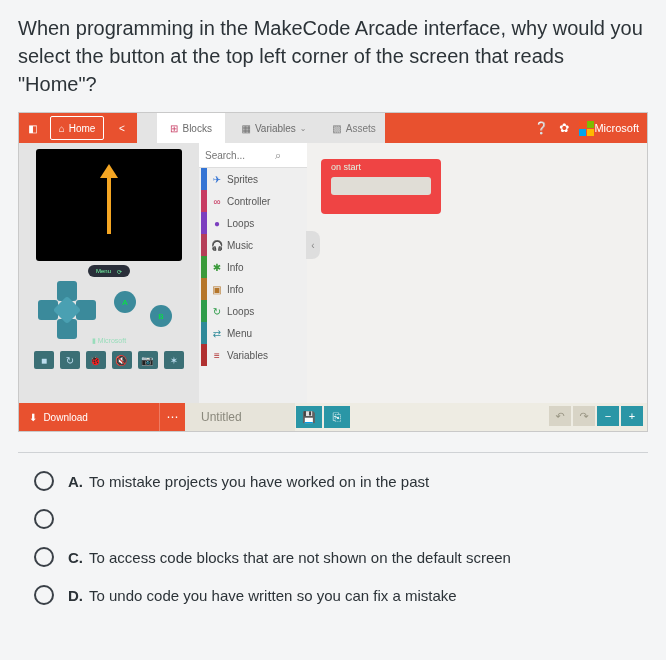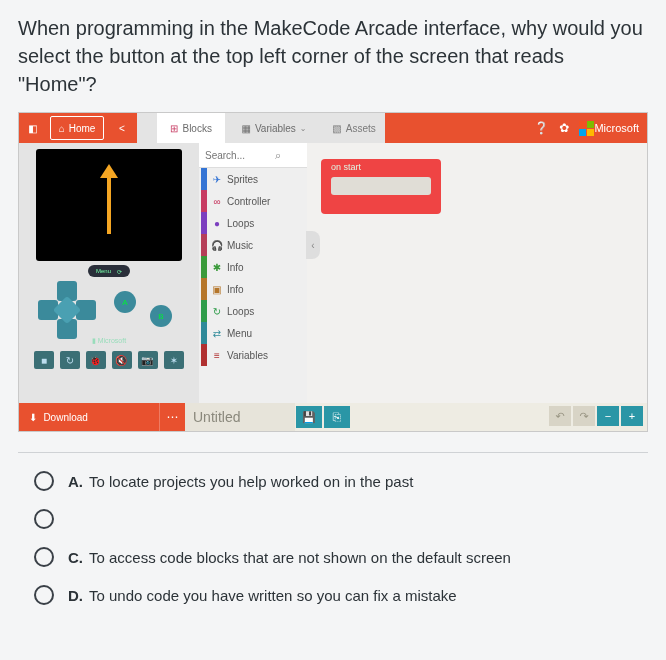--- a/index.html
+++ b/index.html
@@ -105,21 +105,21 @@
     .onstart .lbl{ position:absolute; top:3px; left:10px; font-size:9px; color:#dff5e4;}
     .collapse-handle {
       position:absolute; left:-1px; top:88px; width:14px; height:28px;
       background:#dedede; border-radius:0 8px 8px 0;
       display:flex; align-items:center; justify-content:center; color:#888; font-size:10px;
     }
     
     .bottombar { position:absolute; bottom:0; left:0; right:0; height:28px; display:flex; }
     .download { width:140px; background:#e8512f; display:flex; align-items:center; gap:6px; padding:0 10px; color:#fff; font-size:10px;}
     .dl-more { width:26px; background:#e8512f; display:flex; align-items:center; justify-content:center; color:#fff; font-size:12px; border-left:1px solid rgba(255,255,255,0.25);}
-    .proj { width:110px; background:#e7e4da; display:flex; align-items:center; padding:0 8px; font-size:14px; color:#8a887c;}
+    .proj { width:110px; background:#e7e4da; display:flex; align-items:center; padding:0 16px; font-size:12px; color:#8a887c;}
     .bb-mid { display:flex; background:#eeece3; }
     .bb-btn { width:26px; background:#2a96a6; margin:3px 1px; display:flex; align-items:center; justify-content:center; color:#fff; font-size:11px;}
     .bb-spacer { flex:1; background:#eeece3;}
     .bb-right { display:flex; background:#eeece3; gap:2px; padding-right:4px;}
     .zoom { width:22px; height:20px; margin:3px 0; display:flex; align-items:center; justify-content:center; font-size:11px;}
     .zoom.light{ background:#d8d4c6; color:#9a9684;}
     .zoom.dark{ background:#2a96a6; color:#fff;}
     
     .divider { border:none; border-top:1px solid #cfd2d5; margin:20px 0 18px; }
     
@@ -293,21 +293,21 @@
       <div class="zoom dark">+</div>
     </div>
   </div>
 </div>
 
 <hr class="divider">
 
 <div class="answers">
   <div class="answer">
     <div class="radio"></div>
-    <div class="answer-text"><b>A.</b><span>To locate projects you help worked on in the past</span></div>
+    <div class="answer-text"><b>A.</b><span>To mistake projects you have worked on in the past</span></div>
   </div>
   <div class="answer">
     <div class="radio"></div>
   </div>
   <div class="answer">
     <div class="radio"></div>
     <div class="answer-text"><b>C.</b><span>To access code blocks that are not shown on the default screen</span></div>
   </div>
   <div class="answer">
     <div class="radio"></div>

